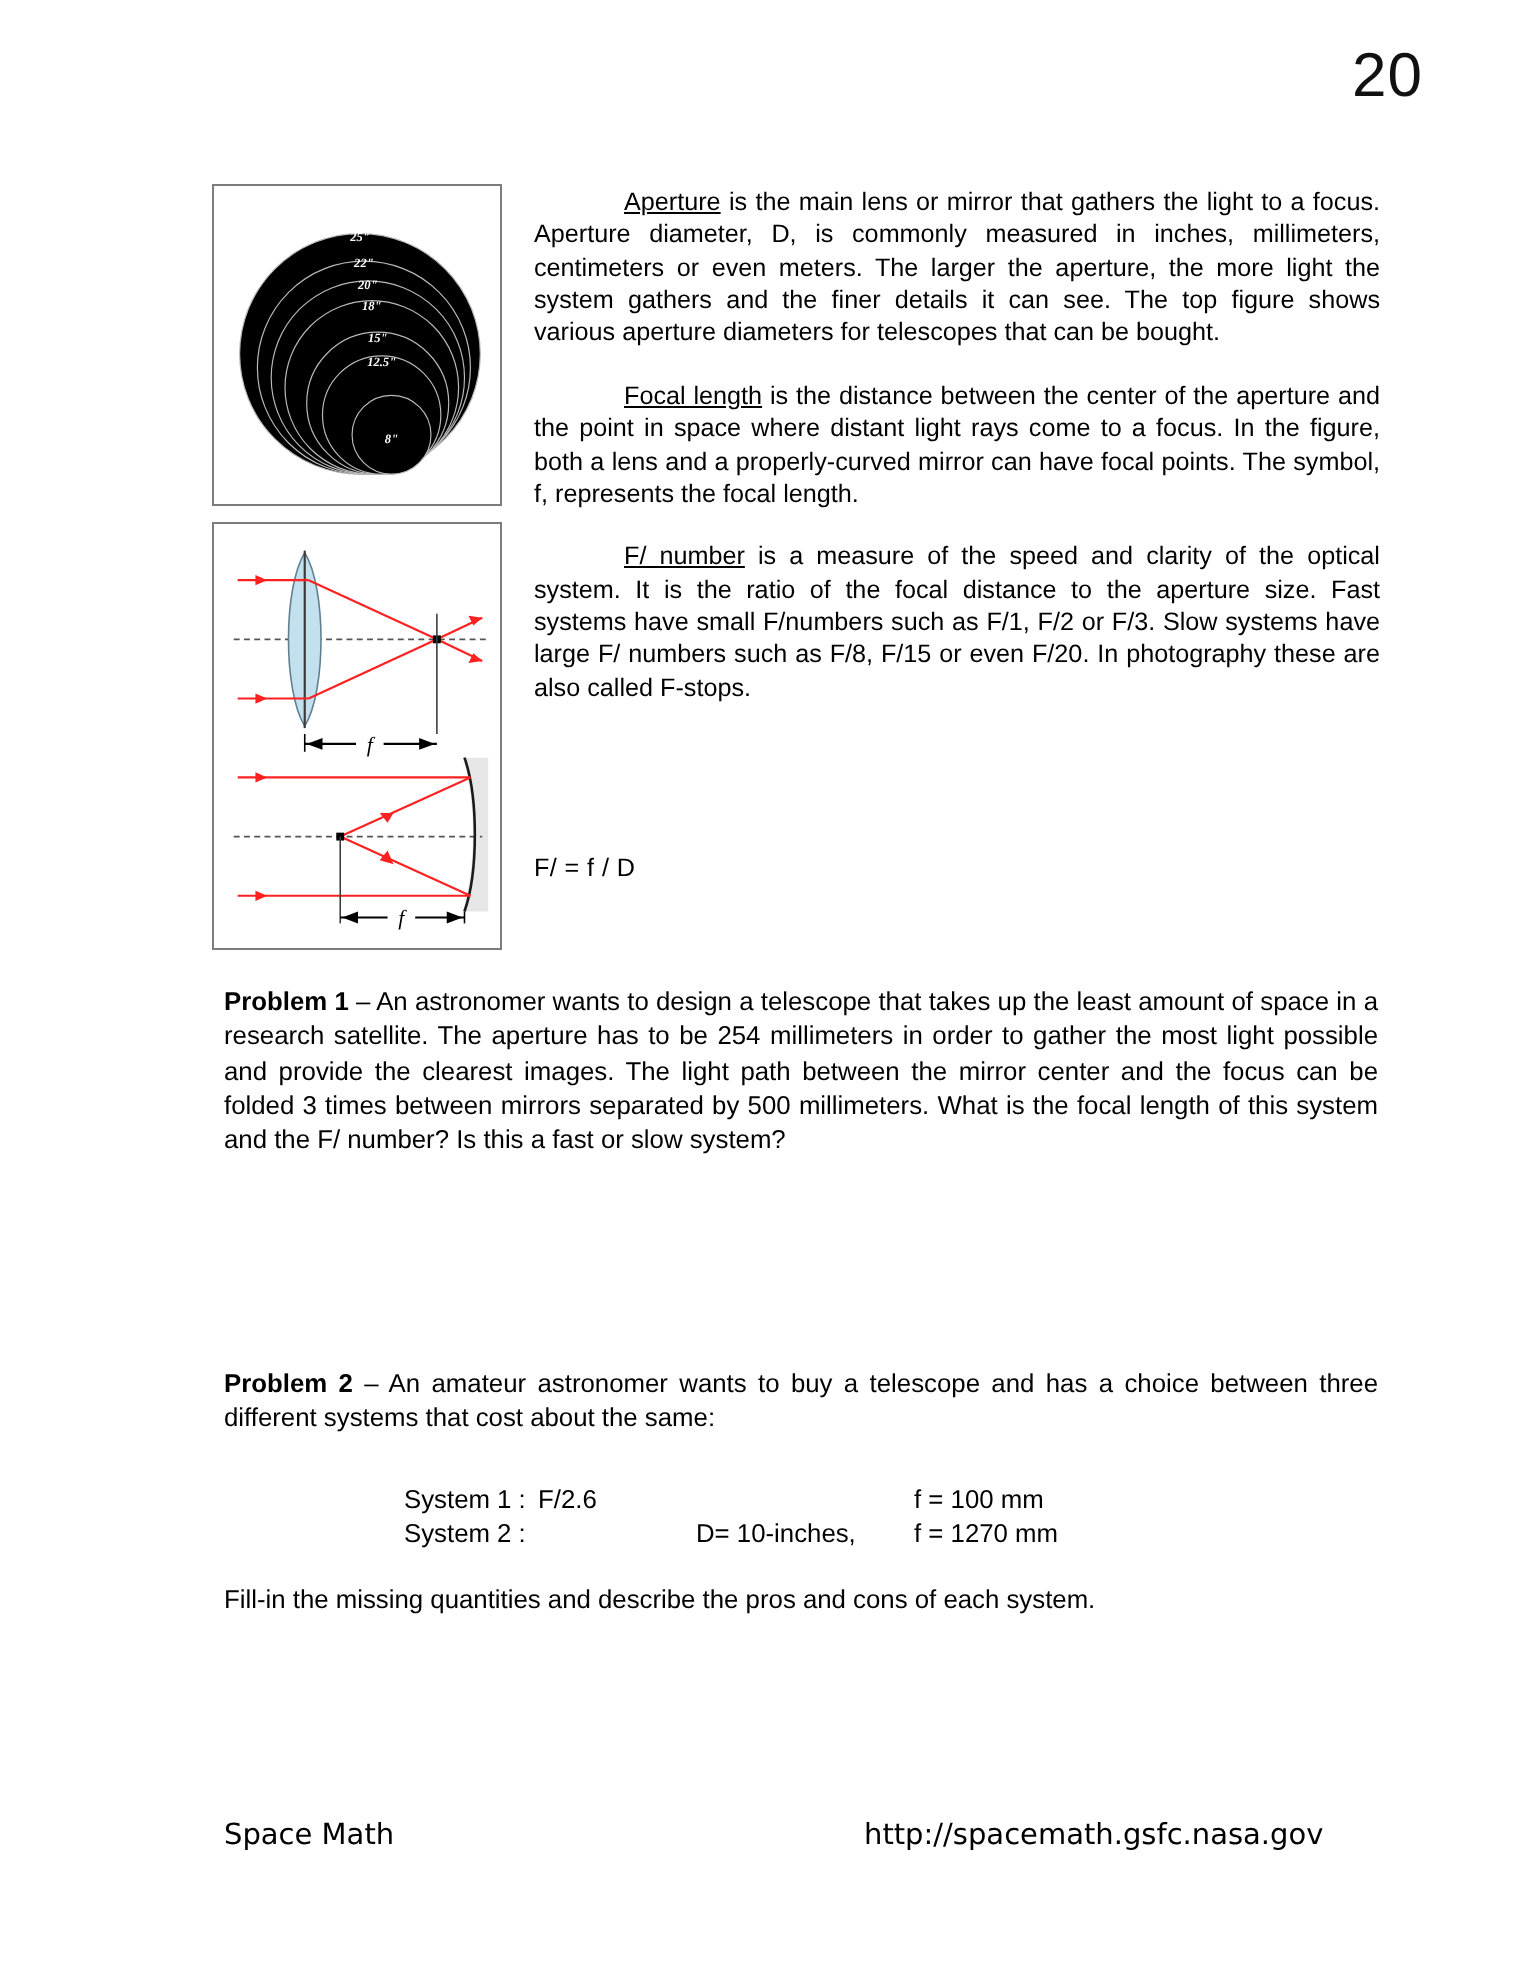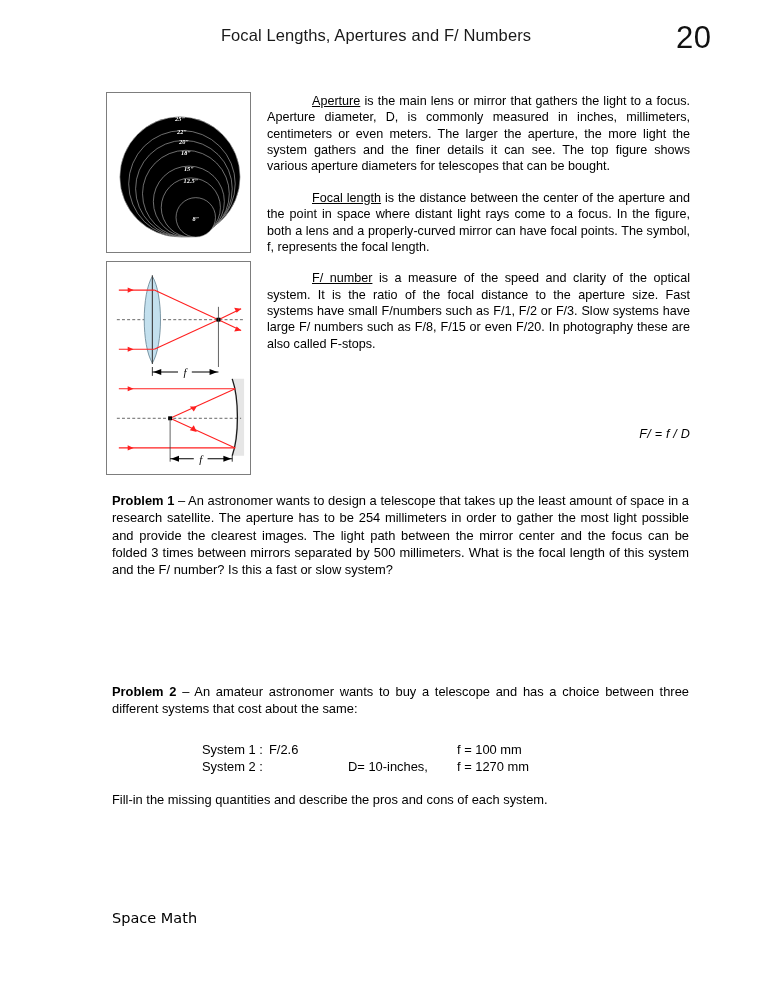--- a/index.html
+++ b/index.html
@@ -83,24 +83,23 @@
     text-indent: 45px;
     color: #000000;
     margin: 0 0 15px 0;
   }
   .term { text-decoration: underline; }
   #formula-line {
     position: absolute;
     left: 267px;
     top: 427px;
     width: 423px;
-    text-align: right;
+    text-align: left;
     font-size: 12.6px;
     letter-spacing: 0.2px;
-    font-style: italic;
   }
 
   
   .problem-block {
     position: absolute;
     left: 112px;
     width: 577px;
     font-size: 12.9px;
     line-height: 1.34;
     text-align: justify;
@@ -148,21 +147,20 @@
     font-size: 14.5px;
     color: #000000;
   }
   #footer-brand { position: absolute; left: 112px; top: 0; }
   #footer-url   { position: absolute; left: 432px; top: 0; }
 </style>
 </head>
 <body>
 
 <div id="page-header">
-  <div id="doc-title">Focal Lengths, Apertures and F/ Numbers</div>
   <div id="page-number">20</div>
 </div>
 
 <div class="figure-box" id="figure-apertures">
   <svg class="figure-svg" viewBox="0 0 145 161">
     <rect x="0" y="0" width="145" height="161" fill="#ffffff"></rect>
 
     <circle cx="74" cy="85" r="61" fill="#000000" stroke="#b9b9b9" stroke-width="0.6"></circle>
     <circle cx="76" cy="92" r="54" fill="#000000" stroke="#b9b9b9" stroke-width="0.6"></circle>
     <circle cx="78" cy="97" r="49" fill="#000000" stroke="#b9b9b9" stroke-width="0.6"></circle>
@@ -280,13 +278,14 @@
     <span class="sys-fnum"></span>
     <span class="sys-diam">D= 10-inches,</span>
     <span class="sys-focal">f = 1270 mm</span>
   </div>
 </div>
 
 <div id="fill-in-line">Fill-in the missing quantities and describe the pros and cons of each system.</div>
 
 <div id="page-footer">
   <span id="footer-brand">Space Math</span>
+  <span id="footer-url">http://spacemath.gsfc.nasa.gov</span>
 </div>
 
 </body></html>

